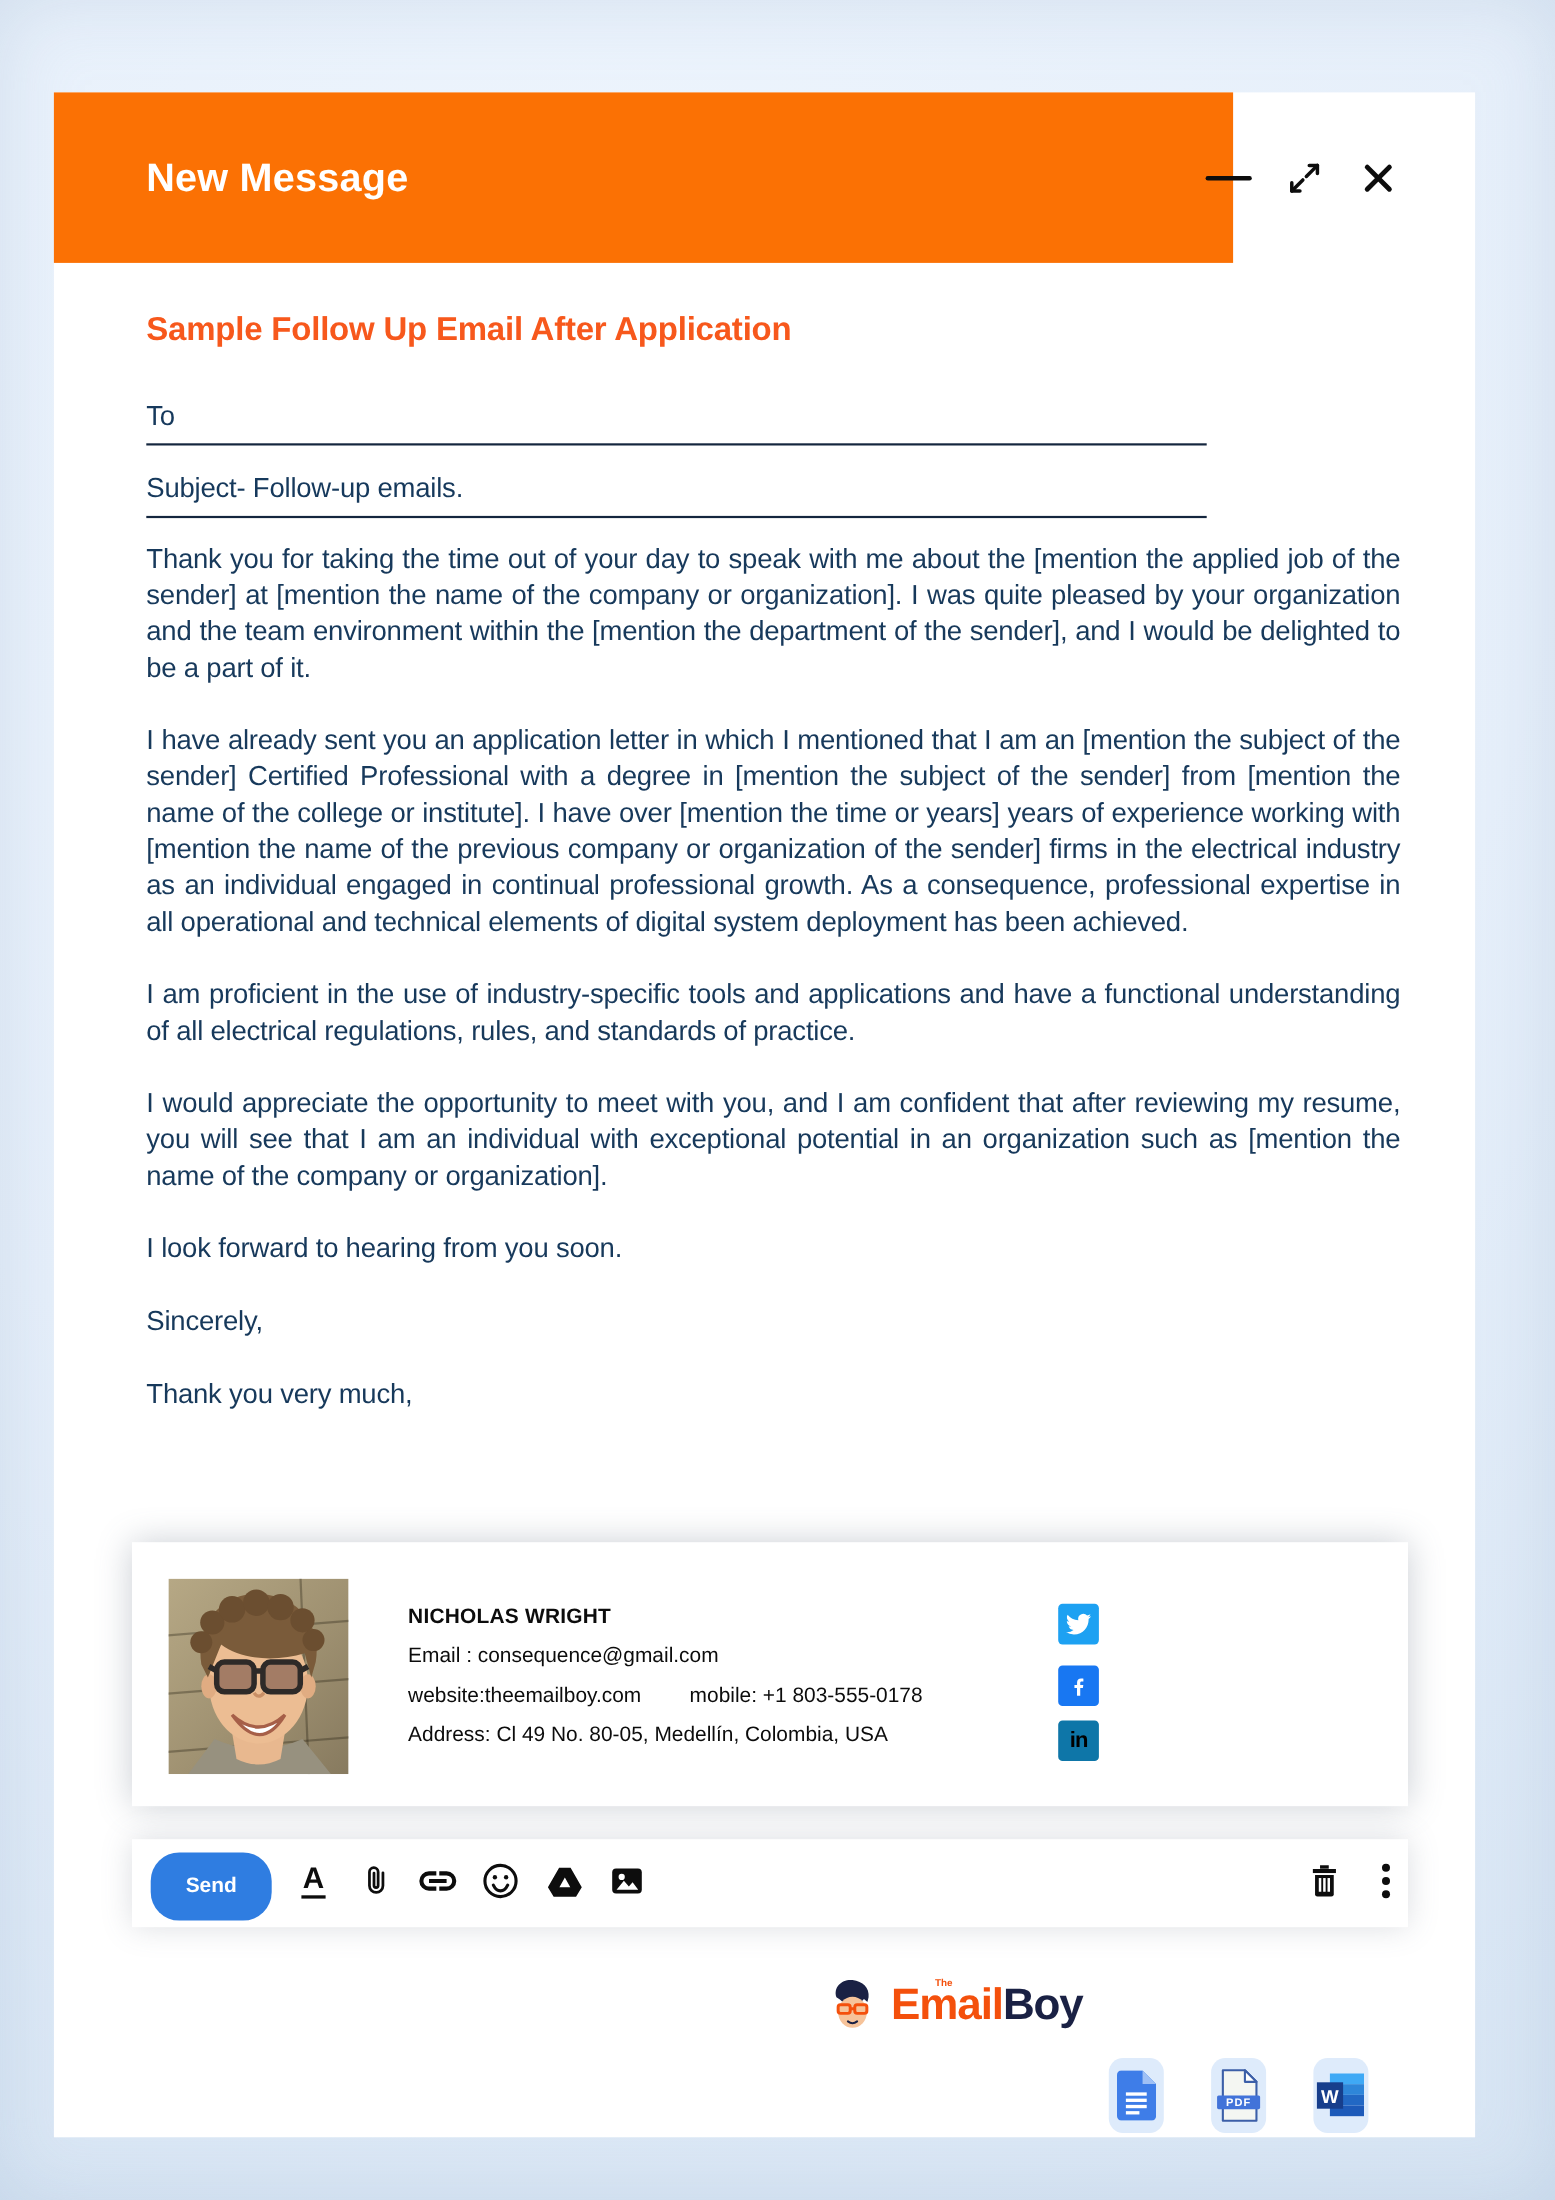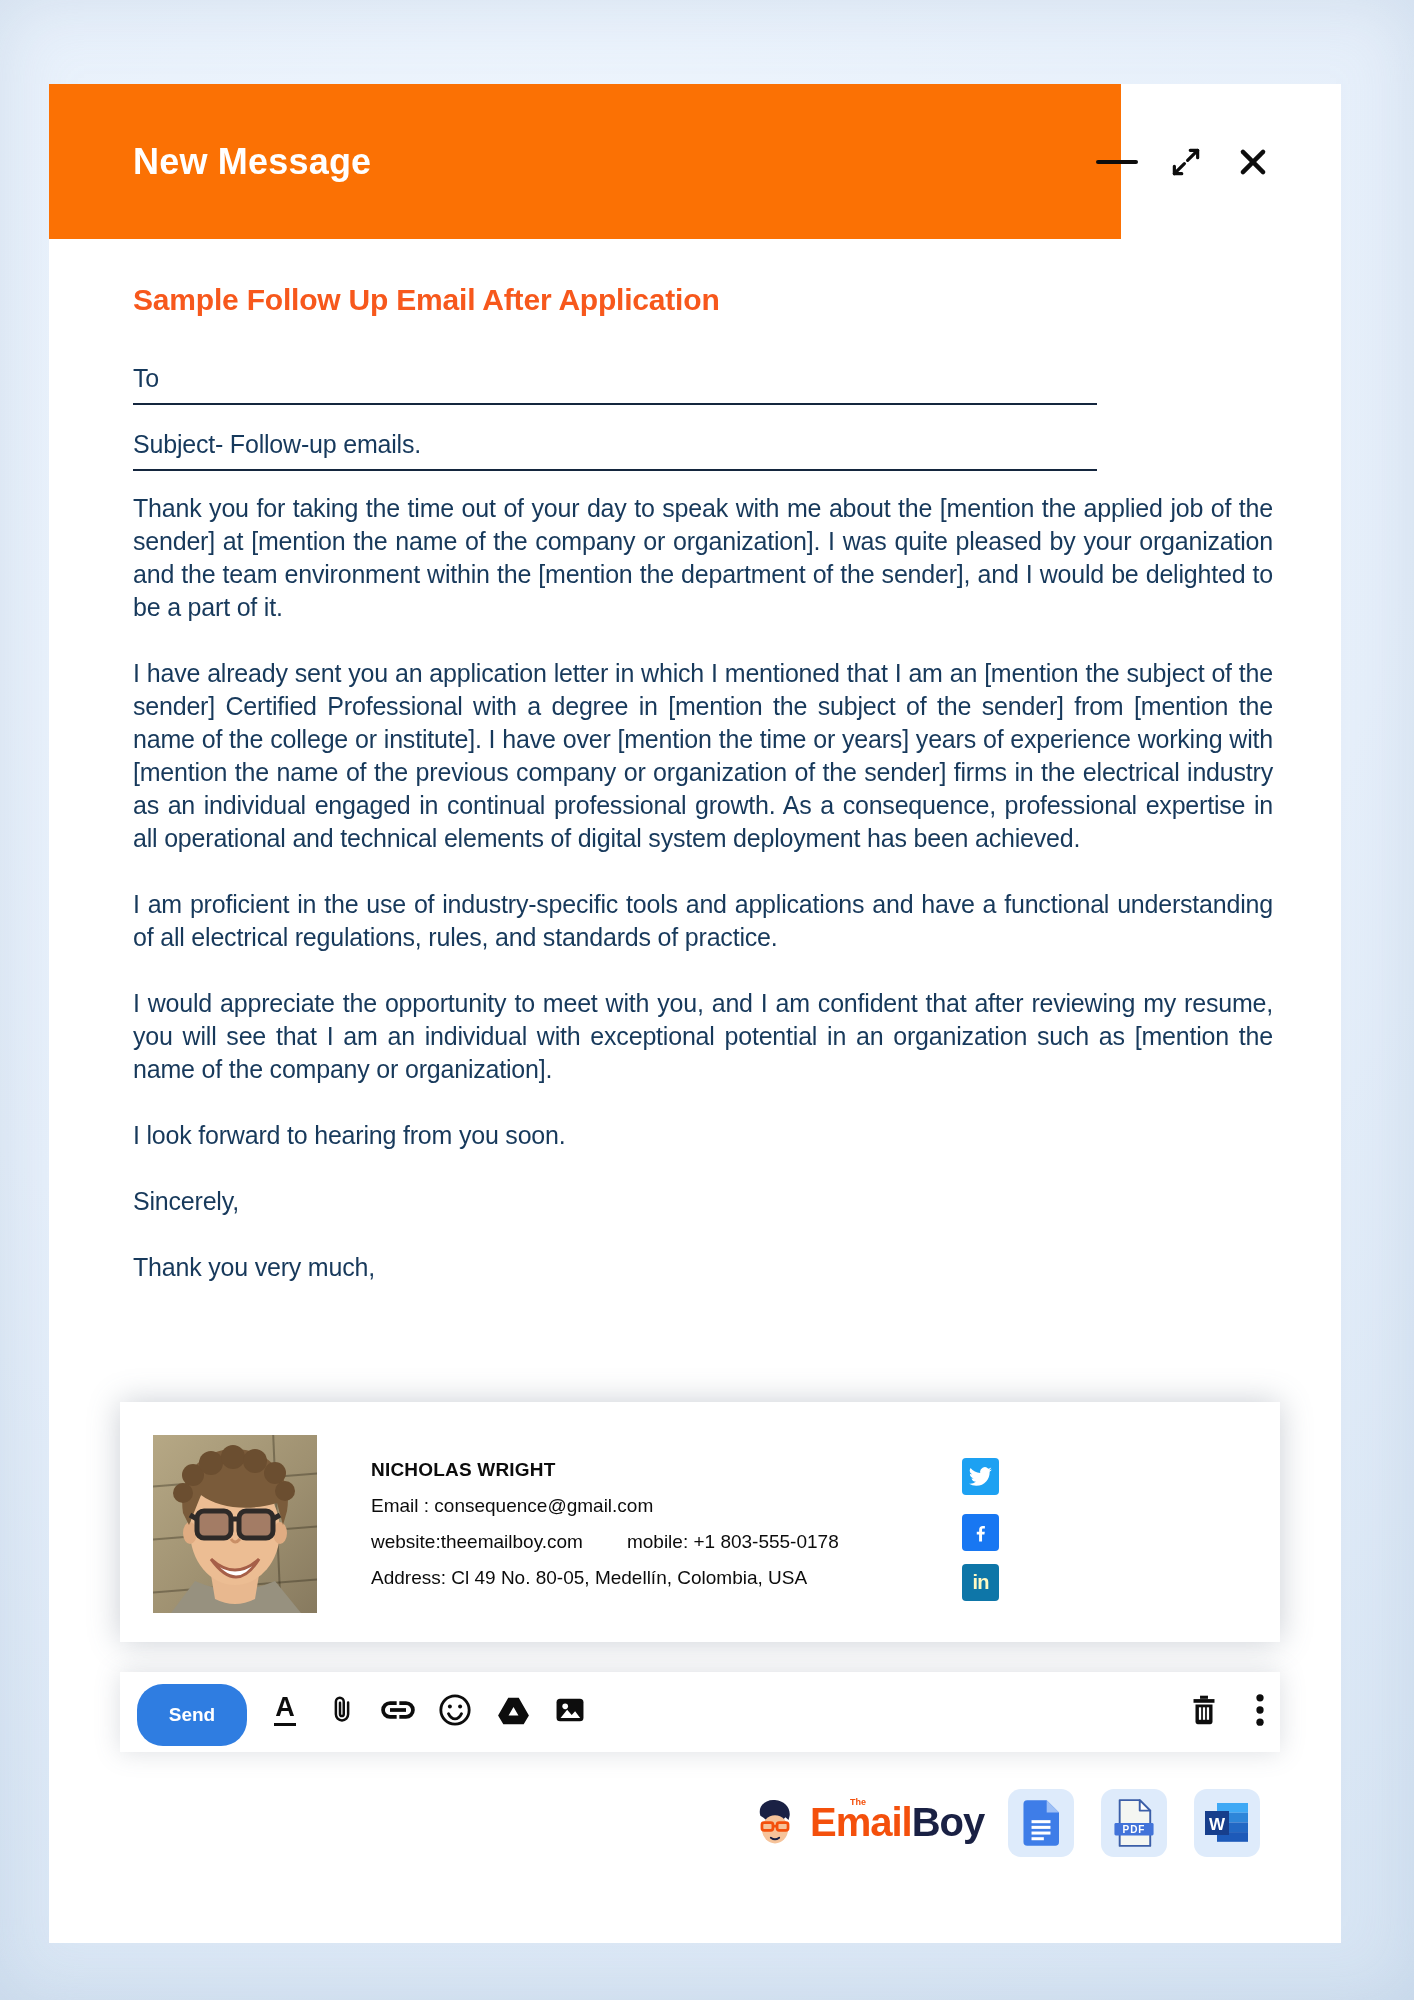--- a/index.html
+++ b/index.html
@@ -33,37 +33,37 @@
     box-shadow:0 0 30px rgba(95,105,125,.33);}
   .sig-photo{position:absolute;left:153px;top:1435px;width:164px;height:178px;overflow:hidden;}
   .sig-text{position:absolute;left:371px;top:1452px;color:#0c0c0c;font-size:19px;}
   .sig-text .row{height:36px;display:flex;align-items:center;}
   .sig-name{font-weight:700;letter-spacing:.2px;}
   .sig-gap{display:inline-block;width:44px;}
   .social{position:absolute;left:962px;width:37px;height:37px;border-radius:4px;cursor:pointer;
     display:flex;align-items:center;justify-content:center;}
   .social-twitter{top:1458px;background:#1DA1F2;}
   .social-facebook{top:1514px;background:#1877F2;}
-  .social-linkedin{top:1564px;background:#0E76A8;color:#fef9c3;font-weight:700;font-size:20px;letter-spacing:-1px;}
+  .social-linkedin{top:1564px;background:#0E76A8;color:#000000;font-weight:700;font-size:20px;letter-spacing:-1px;}
   
   .toolbar-card{position:absolute;left:120px;top:1672px;width:1160px;height:80px;background:#ffffff;
     box-shadow:0 0 26px rgba(95,105,125,.22);}
   .send-btn{position:absolute;left:137px;top:1684px;width:110px;height:62px;border:none;border-radius:26px;
     background:#2F7DE1;color:#ffffff;font-weight:700;font-size:19px;cursor:pointer;
     font-family:"Liberation Sans",sans-serif;}
   .tool-icon{position:absolute;top:1691px;width:40px;height:38px;display:flex;align-items:center;
     justify-content:center;cursor:pointer;}
   .fmt-a{font-size:27px;font-weight:700;color:#0d0d0d;line-height:1;border-bottom:3px solid #0d0d0d;padding:0 1px 2px 1px;}
   
   .brand{position:absolute;left:756px;top:1796px;height:52px;display:flex;align-items:center;cursor:pointer;}
   .brand-word{position:relative;font-size:40px;font-weight:700;letter-spacing:-1px;margin-left:16px;}
   .brand-email{color:#F4500C;}
   .brand-boy{color:#1A2144;}
   .brand-the{position:absolute;left:40px;top:-3px;font-size:9px;font-weight:700;color:#F4500C;letter-spacing:0;}
-  .file-tile{position:absolute;top:1789px;width:66px;height:68px;border-radius:13px;background:#DEEBFB;
+  .file-tile{position:absolute;top:1871px;width:50px;height:68px;border-radius:13px;background:#DEEBFB;
     display:flex;align-items:center;justify-content:center;cursor:pointer;}
   .tile-docs{left:1008px;}
   .tile-pdf{left:1101px;}
   .tile-word{left:1194px;}
 </style>
 </head>
 <body>
 
 <div class="page">
   <div class="card"></div>

